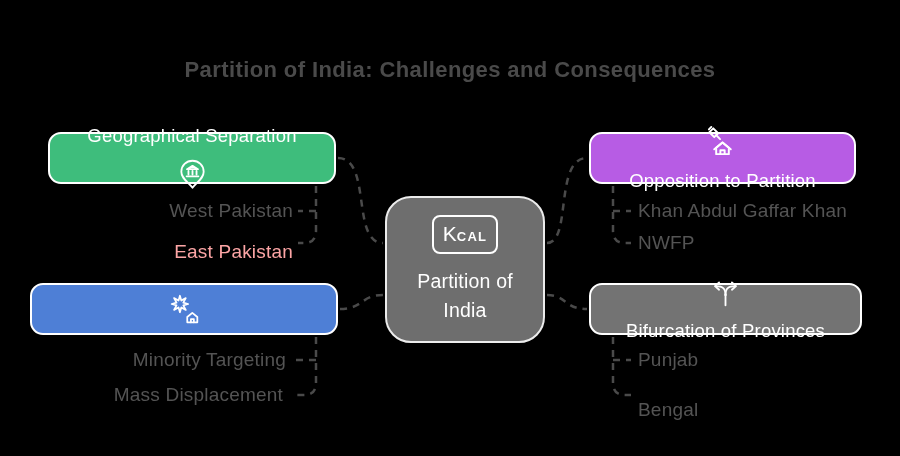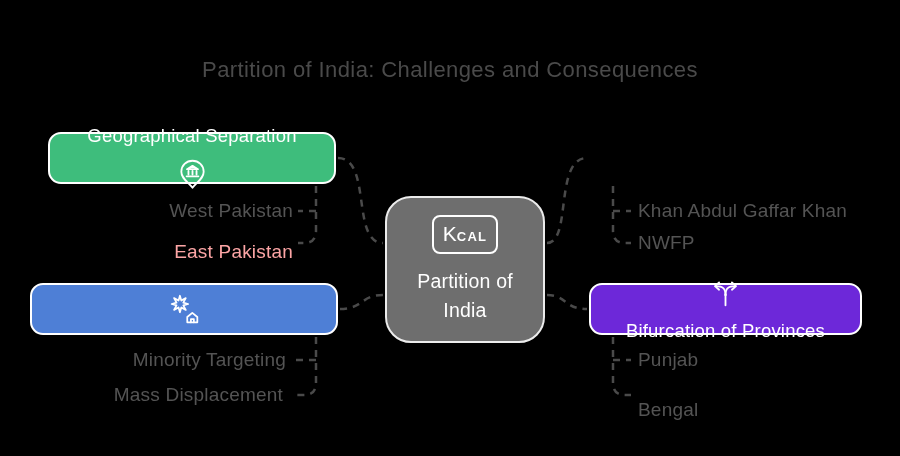--- a/index.html
+++ b/index.html
@@ -4,21 +4,21 @@
 <style>
   html,body{margin:0;padding:0;}
   body{
     width:900px;height:456px;overflow:hidden;
     font-family:"Liberation Sans","DejaVu Sans",sans-serif;
     background:#000;
   }
   .stage{position:relative;width:900px;height:456px;background:#000;}
   .title{
     position:absolute;left:0;top:57px;width:900px;
-    text-align:center;font-size:22px;font-weight:400;letter-spacing:.4px;
+    text-align:center;font-size:22px;font-weight:700;letter-spacing:.4px;
     white-space:nowrap;
   }
   .connectors{position:absolute;left:0;top:0;width:900px;height:456px;}
   .connectors path{fill:none;stroke-width:2.5;stroke-dasharray:7 6;}
   .branch-node{
     position:absolute;height:52px;box-sizing:border-box;
     border:2px solid #fff;border-radius:13px;
     display:flex;align-items:center;gap:11px;padding:0 15px;
     justify-content:center;
     flex-direction:column;
@@ -82,22 +82,35 @@
   <div class="branch-node" style="left: 30px; top: 283px; width: 308px; background-color: rgb(78, 127, 214);">
     <span class="icon">
       <svg width="33" height="33" viewBox="0 0 36 36" fill="none" stroke="#fff" stroke-width="1.9" stroke-linecap="round" stroke-linejoin="round">
         <polygon points="22,12 16.7,13.5 19.4,18.4 14.5,15.7 13,21 11.5,15.7 6.6,18.4 9.3,13.5 4,12 9.3,10.5 6.6,5.6 11.5,8.3 13,3 14.5,8.3 19.4,5.6 16.7,10.5"></polygon>
         <path d="M21 32 V26.2 L26.5 21.6 L32 26.2 V32 H21 Z"></path>
         <path d="M25 32 V28.4 H28.2 V32"></path>
       </svg>
     </span>
   </div>
 
+  <div class="branch-node" style="left: 589px; top: 132px; width: 267px; background-color: rgb(183, 92, 228);">
+    <span class="icon">
+      <svg width="35" height="35" viewBox="0 0 36 36" fill="none" stroke="#fff" stroke-width="2" stroke-linecap="round" stroke-linejoin="round">
+        <path d="M4.5 8.5 L8.5 4.5 L13.5 9.5 L9.5 13.5 Z"></path>
+        <path d="M11.5 11.5 L15.5 15.5"></path>
+        <path d="M6.5 3 L4 5.5"></path>
+        <path d="M11.5 31 V24.5 L18 19 L24.5 24.5 V31 Z"></path>
+        <path d="M9.5 26 L18 19 L26.5 26"></path>
+        <path d="M15.8 31 V27 H20.2 V31"></path>
+      </svg>
+    </span>
+    <span class="branch-label">Opposition to Partition</span>
+  </div>
 
-  <div class="branch-node" style="left: 589px; top: 283px; width: 273px; background-color: #6d28d9;">
+  <div class="branch-node" style="left: 589px; top: 283px; width: 273px; background-color: #737373;">
     <span class="icon">
       <svg width="33" height="33" viewBox="0 0 36 36" fill="none" stroke="#fff" stroke-width="2" stroke-linecap="round" stroke-linejoin="round">
         <path d="M18 32 V20"></path>
         <path d="M18 21 C18 13.5 15 11 7.5 11"></path>
         <path d="M11 7 L6.5 11 L11 15"></path>
         <path d="M18 21 C18 13.5 21 11 28.5 11"></path>
         <path d="M25 7 L29.5 11 L25 15"></path>
       </svg>
     </span>
     <span class="branch-label">Bifurcation of Provinces</span>

